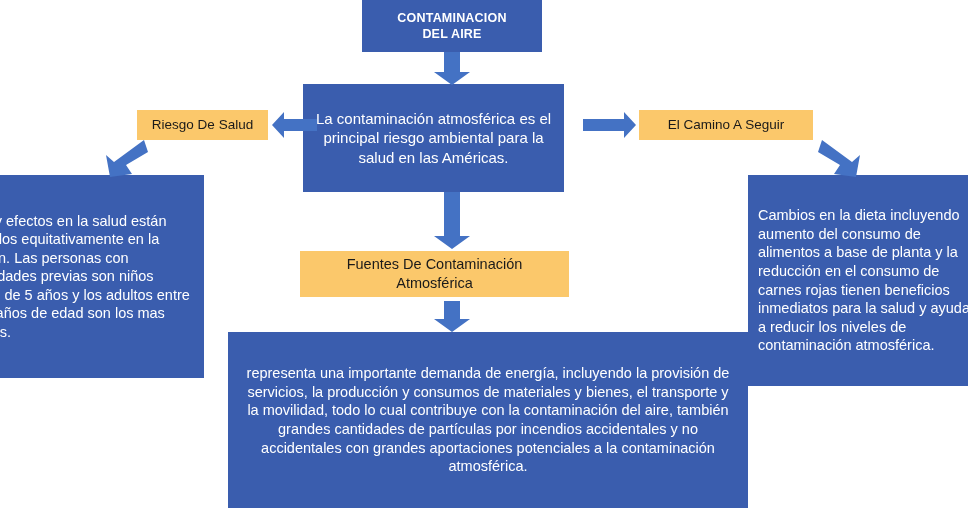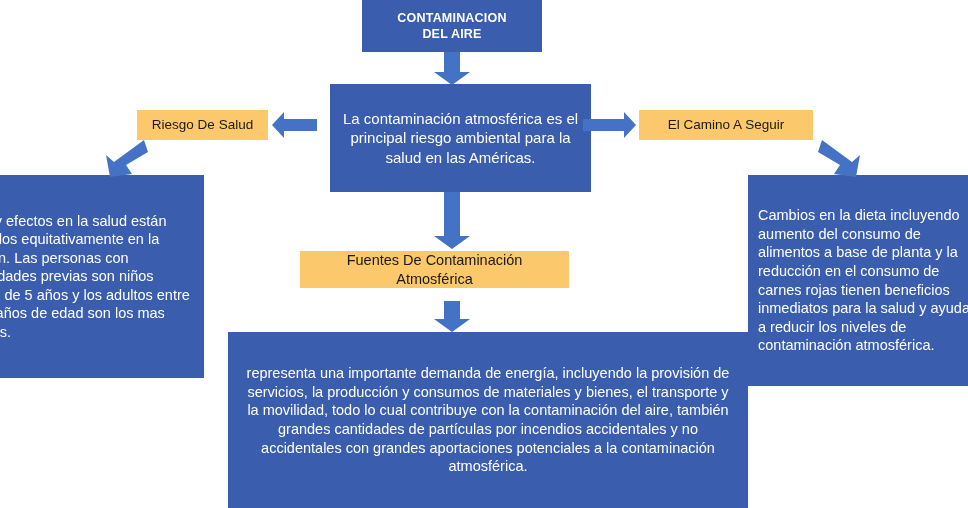--- a/index.html
+++ b/index.html
@@ -50,21 +50,21 @@
     top: 0px;
     width: 180px;
     height: 52px;
     font-size: 12.5px;
     font-weight: bold;
     letter-spacing: 0.2px;
   }
 
   
   #central-box {
-    left: 330px;
+    left: 303px;
     top: 84px;
     width: 261px;
     height: 108px;
     font-size: 15px;
   }
 
   
   #risk-label {
     left: 137px;
     top: 110px;
@@ -78,21 +78,21 @@
     top: 110px;
     width: 174px;
     height: 30px;
     font-size: 13.5px;
   }
   
   #sources-label {
     left: 300px;
     top: 251px;
     width: 269px;
-    height: 37px;
+    height: 46px;
     font-size: 14.5px;
   }
 
   
   #risk-body {
     left: -66px;
     top: 175px;
     width: 270px;
     height: 203px;
     font-size: 14.5px;

